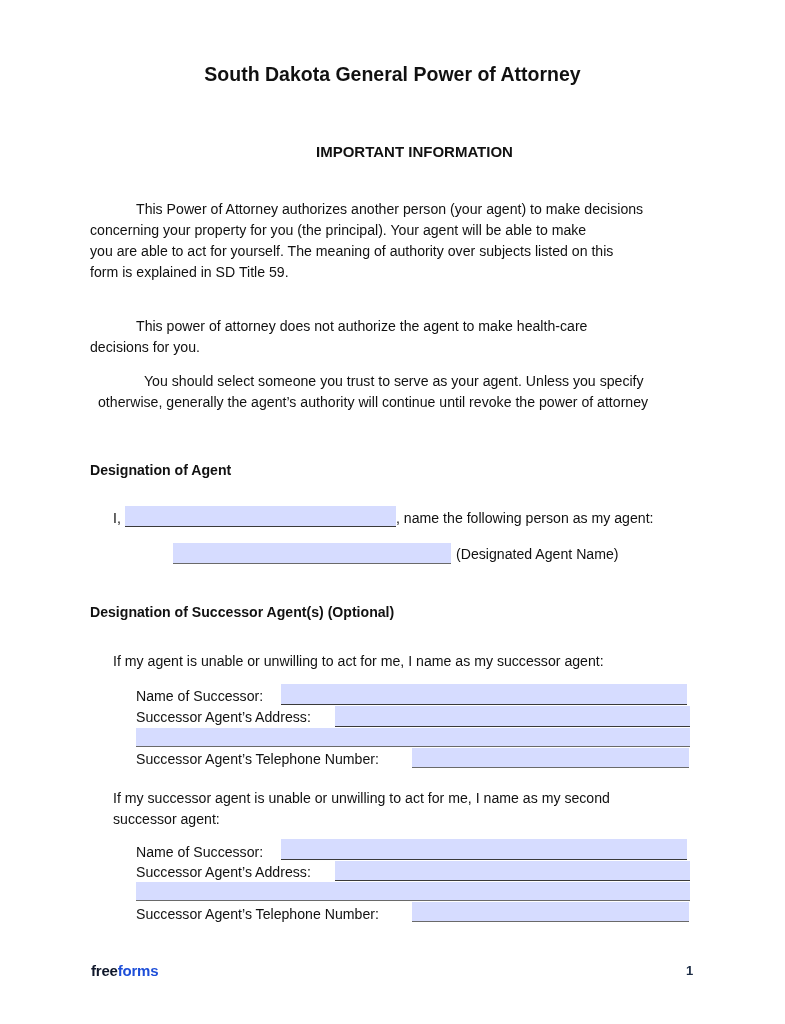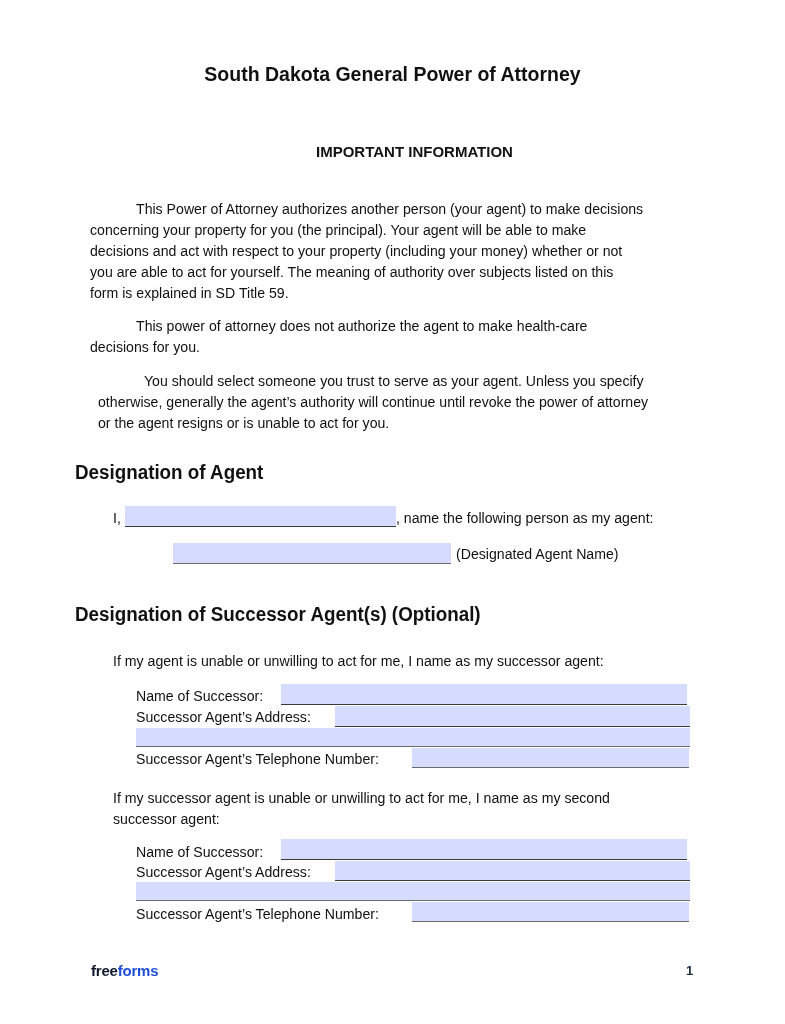--- a/index.html
+++ b/index.html
@@ -4,21 +4,21 @@
   <style>
     html, body { margin: 0; padding: 0; background: #ffffff; }
     body { width: 785px; height: 1024px; position: relative; overflow: hidden;
            font-family: "Liberation Sans", sans-serif; color: #111; }
     .abs { position: absolute; white-space: nowrap; }
     .title { left: 0; width: 785px; text-align: center; top: 63px; font-size: 19.5px; font-weight: bold; }
     .subhead { left: 0; width: 785px; text-align: center; top: 143px; font-size: 15px; font-weight: bold; margin-left: 22px; }
     .para { left: 90px; font-size: 15.2px; line-height: 21px; }
     .para .line { display: block; height: 21px; }
     .para .line span { display: inline-block; transform: scaleX(0.93); transform-origin: left center; }
-    .section-h { left: 75px; font-size: 20px; font-weight: bold; }
+    .section-h { left: 90px; font-size: 15px; font-weight: bold; }
     .section-h span { display:inline-block; transform: scaleX(0.94); transform-origin:left center; }
     .txt { font-size: 15.2px; line-height: 20px; }
     .txt span.n { display:inline-block; transform: scaleX(0.93); transform-origin:left center; }
     .field { position: absolute; background: #d6dcff; border: none; border-bottom: 1.5px solid #3a3a3a;
              box-sizing: border-box; padding: 0 3px; font-family: "Liberation Sans", sans-serif; font-size: 14px;
              color: #111; outline: none; }
     .field.light { border-bottom: 1.5px solid #6a6a6a; }
     .logo { left: 91px; top: 962px; font-size: 15px; font-weight: bold; letter-spacing: -0.2px; }
     .logo .free { color: #0f172a; }
     .logo .forms { color: #1d4ed8; }
@@ -26,34 +26,32 @@
   </style>
 </head>
 <body>
 
 <div class="abs title">South Dakota General Power of Attorney</div>
 <div class="abs subhead">IMPORTANT INFORMATION</div>
 
 <div class="abs para" style="top:166px;margin-top:32px;">
   <div class="line" style="padding-left:46px;"><span>This Power of Attorney authorizes another person (your agent) to make decisions</span></div>
   <div class="line"><span>concerning your property for you (the principal). Your agent will be able to make</span></div>
-  <div class="line"><span>decisions and act with respect to your property (including your money) whether or not</span></div>
   <div class="line"><span>you are able to act for yourself. The meaning of authority over subjects listed on this</span></div>
   <div class="line"><span>form is explained in SD Title 59.</span></div>
 </div>
 
 <div class="abs para" style="top:308px;">
   <div class="line" style="padding-left:46px;margin-top:7px;"><span>This power of attorney does not authorize the agent to make health-care</span></div>
   <div class="line"><span>decisions for you.</span></div>
 </div>
 
 <div class="abs para" style="top:370px;margin-left:8px;">
   <div class="line" style="padding-left:46px;"><span>You should select someone you trust to serve as your agent. Unless you specify</span></div>
   <div class="line"><span>otherwise, generally the agent’s authority will continue until revoke the power of attorney</span></div>
-  <div class="line"><span>or the agent resigns or is unable to act for you.</span></div>
 </div>
 
 <div class="abs section-h" style="top:461px;"><span>Designation of Agent</span></div>
 
 <div class="abs txt" style="left:113px; top:508px;"><span class="n">I,</span></div>
 <input class="field" type="text" style="left: 125px; top: 506px; width: 271px; height: 21px;" value="">
 <div class="abs txt" style="left:396px; top:508px;"><span class="n">, name the following person as my agent:</span></div>
 
 <input class="field light" type="text" style="left: 173px; top: 543px; width: 278px; height: 21px;" value="">
 <div class="abs txt" style="left:456px; top:544px;"><span class="n">(Designated Agent Name)</span></div>

